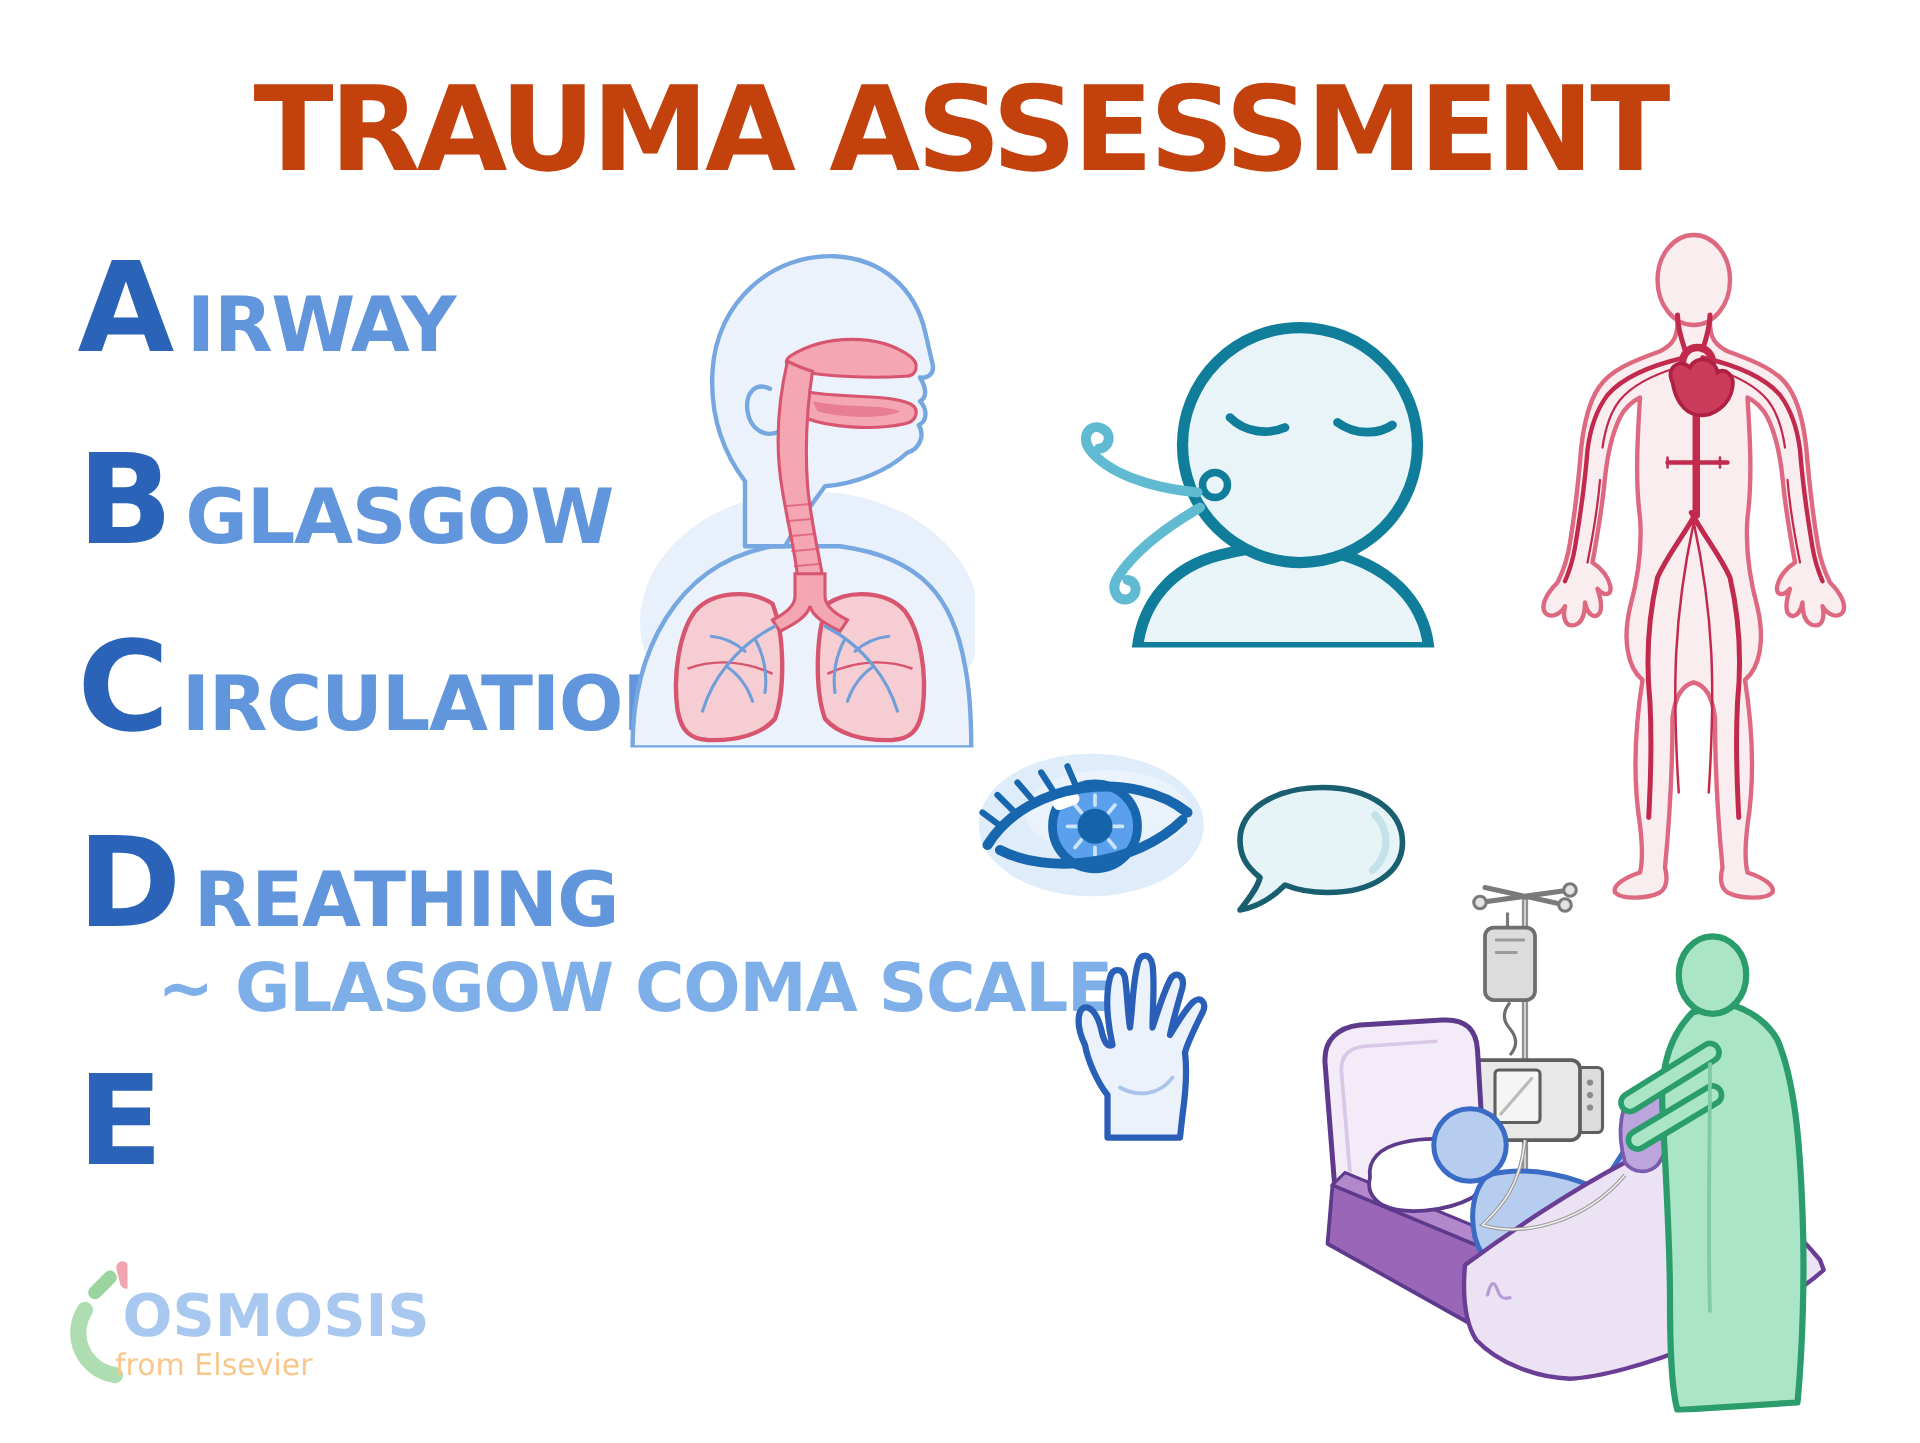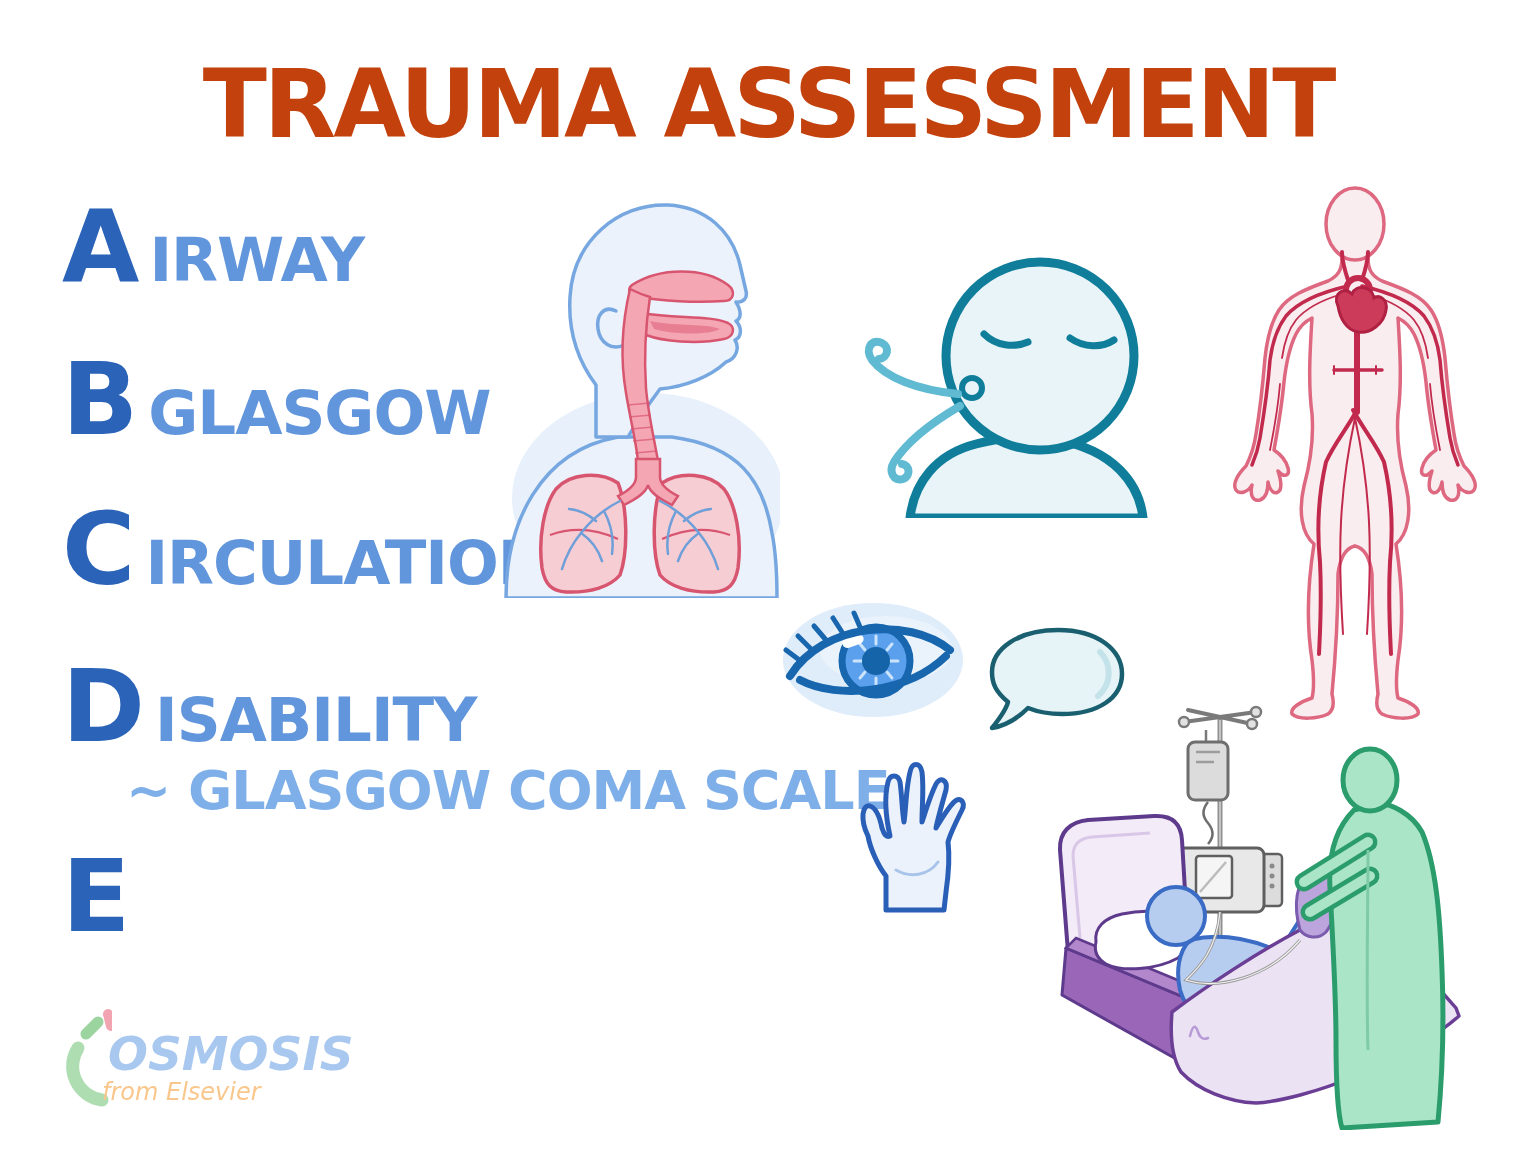--- a/index.html
+++ b/index.html
@@ -8,21 +8,21 @@
   .title{position:absolute;top:50px;left:0;width:100%;text-align:center;
          font-weight:bold;font-size:94px;letter-spacing:-3px;color:#c2410c;white-space:nowrap;}
   .abc-row{position:absolute;left:62px;display:flex;align-items:baseline;gap:10px;
            font-weight:bold;white-space:nowrap;}
   .abc-letter{font-size:100px;line-height:1;color:#2A63B8;}
   .abc-word{font-size:61px;line-height:1;color:#6195DC;letter-spacing:-1px;text-align:center;}
   .row-a{top:197px;} .row-b{top:350px;} .row-c{top:500px;} .row-d{top:657px;} .row-e{top:847px;}
   .gcs-note{position:absolute;left:126px;top:764px;font-size:54px;line-height:1;
             font-weight:bold;color:#7FAFE9;letter-spacing:-1px;white-space:nowrap;}
   .illus{position:absolute;}
-  .logo{position:absolute;left:52px;top:1004px;width:280px;height:120px;font-style:italic;}
+  .logo{position:absolute;left:42px;top:1004px;width:280px;height:120px;}
   .logo-brand{position:absolute;left:56px;top:26px;font-size:47px;font-weight:bold;
               color:#A8C8F0;letter-spacing:0px;line-height:1;}
   .logo-tag{position:absolute;left:50px;top:76px;font-size:24px;color:#F9C78C;line-height:1;}
   svg{display:block;}
 </style>
 </head>
 <body>
 
 <div id="canvas">
 
@@ -35,21 +35,21 @@
   <div class="abc-row row-b">
     <span class="abc-letter">B</span>
       <span class="abc-word">GLASGOW</span>
   </div>
   <div class="abc-row row-c">
     <span class="abc-letter">C</span>
       <span class="abc-word">IRCULATION</span>
   </div>
   <div class="abc-row row-d">
     <span class="abc-letter">D</span>
-      <span class="abc-word">ISABILITY</span>
+      <span class="abc-word">REATHING</span>
   </div>
   <div class="gcs-note">~ GLASGOW COMA SCALE</div>
   <div class="abc-row row-e">
     <span class="abc-letter">E</span>
   </div>
 
   <svg class="illus" style="left:500px;top:193px;" width="280" height="405" viewBox="0 0 280 405">
     <ellipse cx="148" cy="305" rx="136" ry="105" fill="#E7F0FB"></ellipse>
     <path d="M6,405 C6,330 40,258 118,244 L172,244 C238,253 263,286 272,340 C276,360 277,382 277,405 Z" fill="#EBF2FB" stroke="#76A7E0" stroke-width="3.5"></path>
     <path d="M96,244 L96,192 C78,168 68,138 70,104 C73,48 118,10 168,12 C206,14 232,38 240,72

